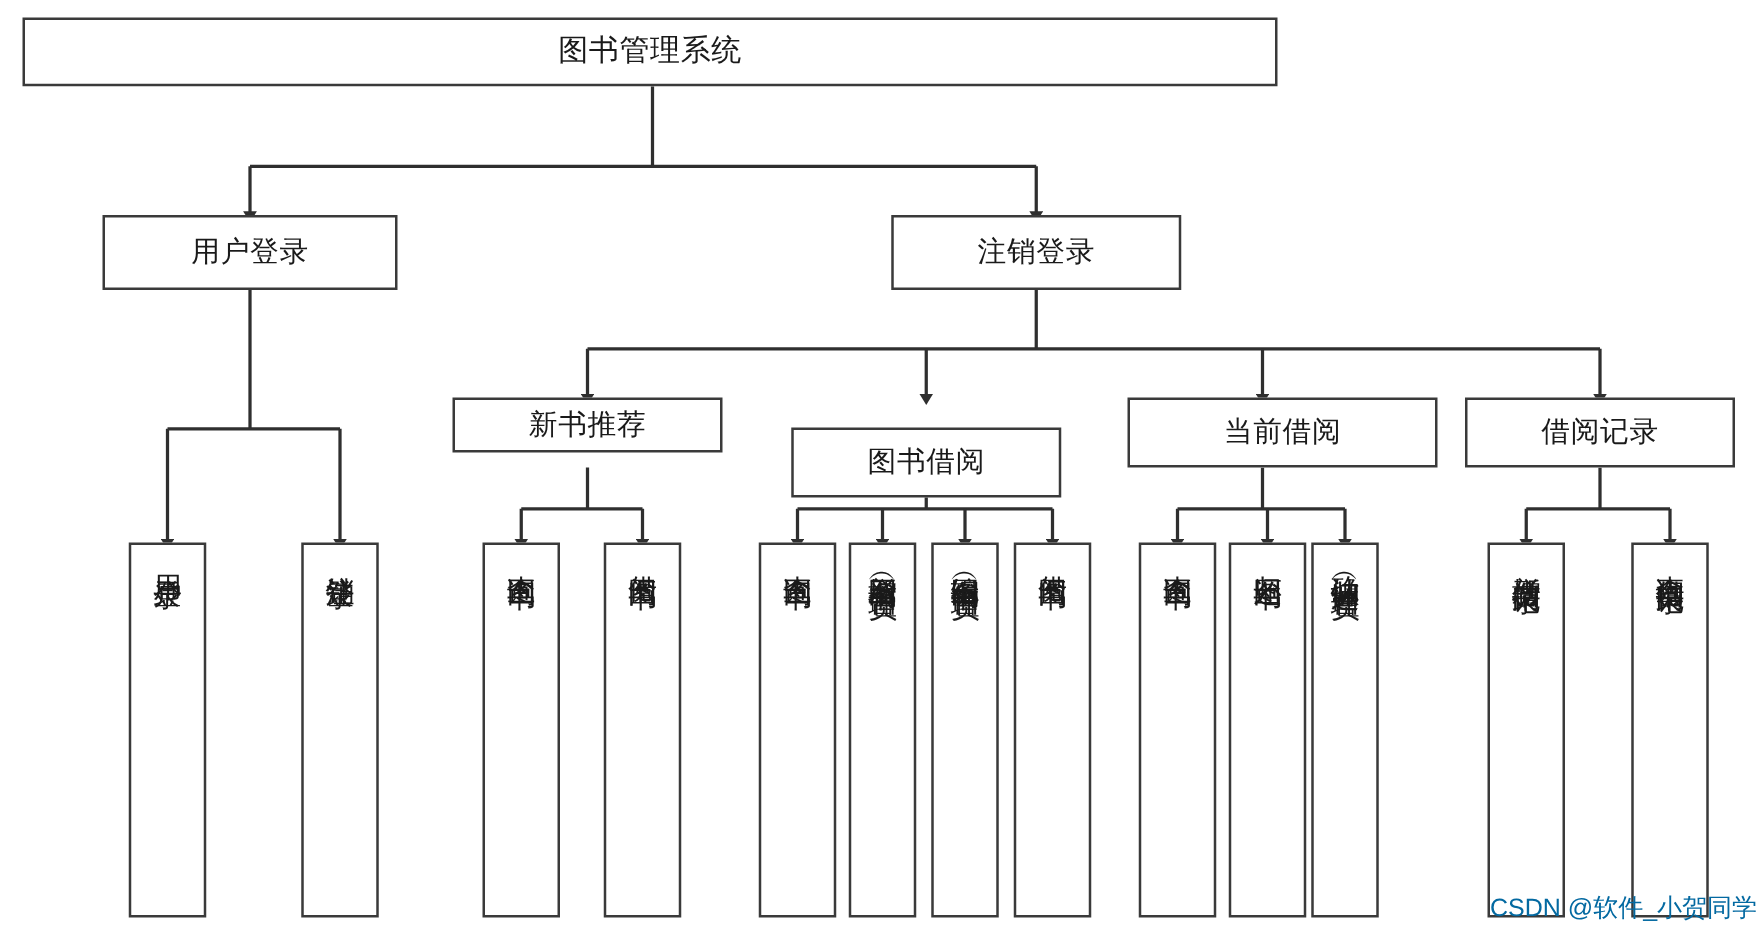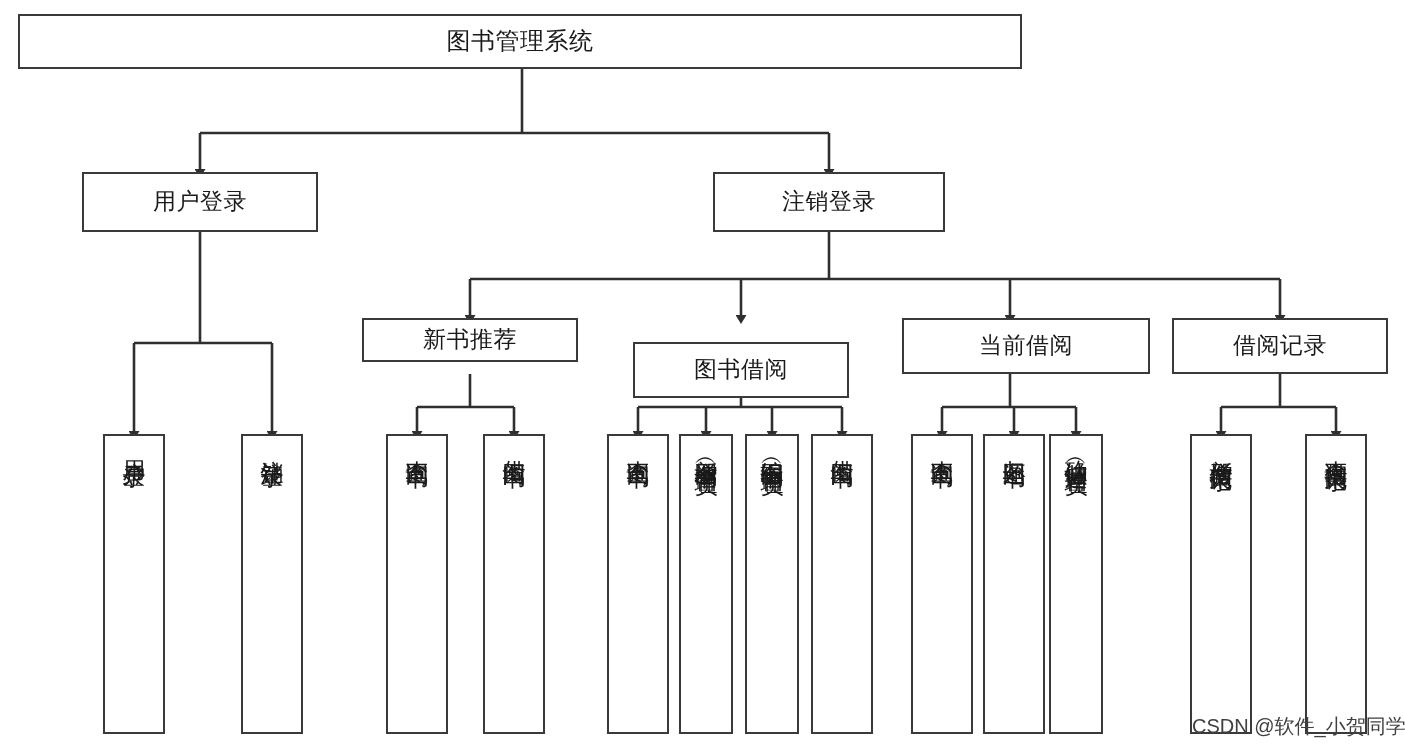--- a/index.html
+++ b/index.html
@@ -55,21 +55,21 @@
     text-orientation: upright;
     font-size: 23px;
     line-height: 1.0;
     letter-spacing: 2px;
     white-space: nowrap;
   }
   .node.root .label { font-size: 24px; text-align: right; }
   .watermark {
     position: absolute;
     font-size: 20px;
-    color: #404040;
+    color: #0369a1;
     white-space: nowrap;
     user-select: none;
   }
 </style>
 </head>
 <body>
 
 <div id="canvas">
   <svg class="edges" viewBox="0 0 1405 747">
     <defs>

